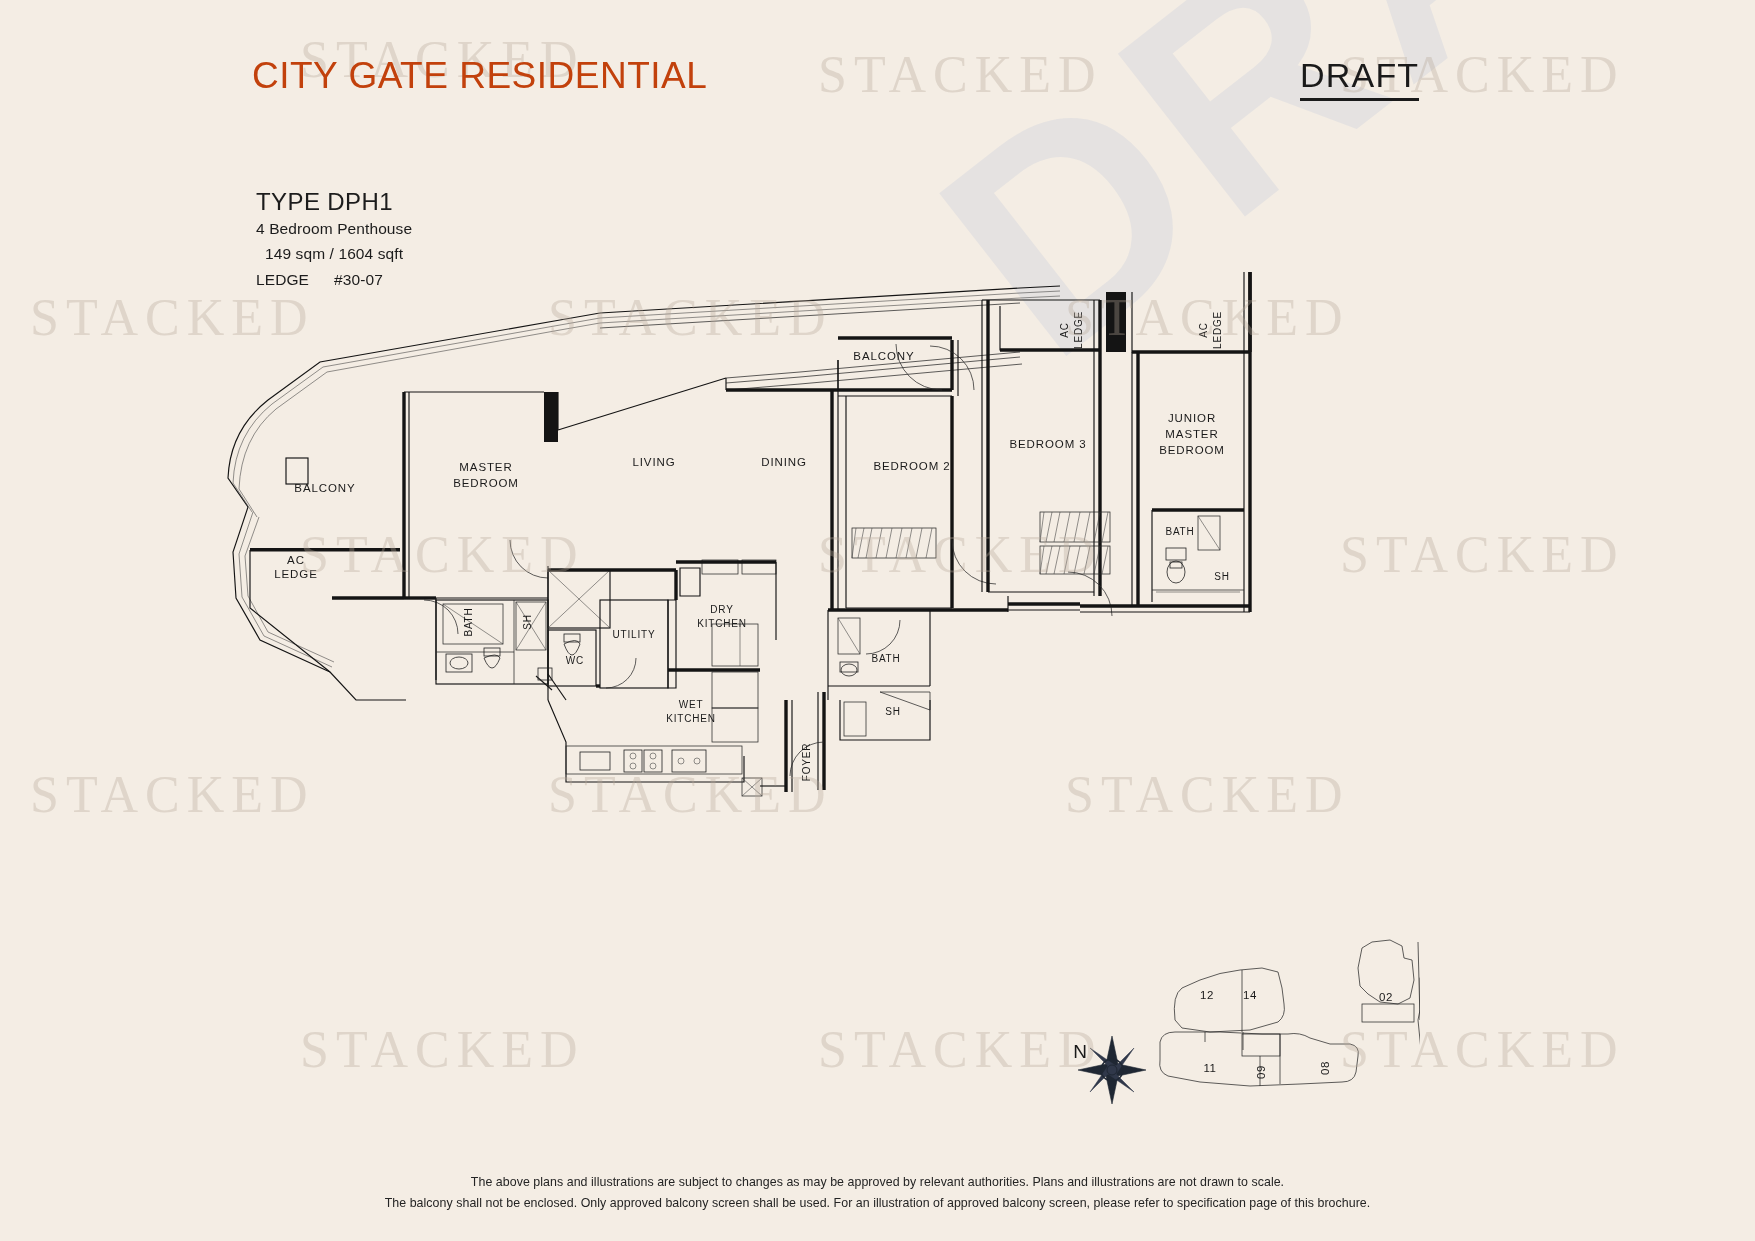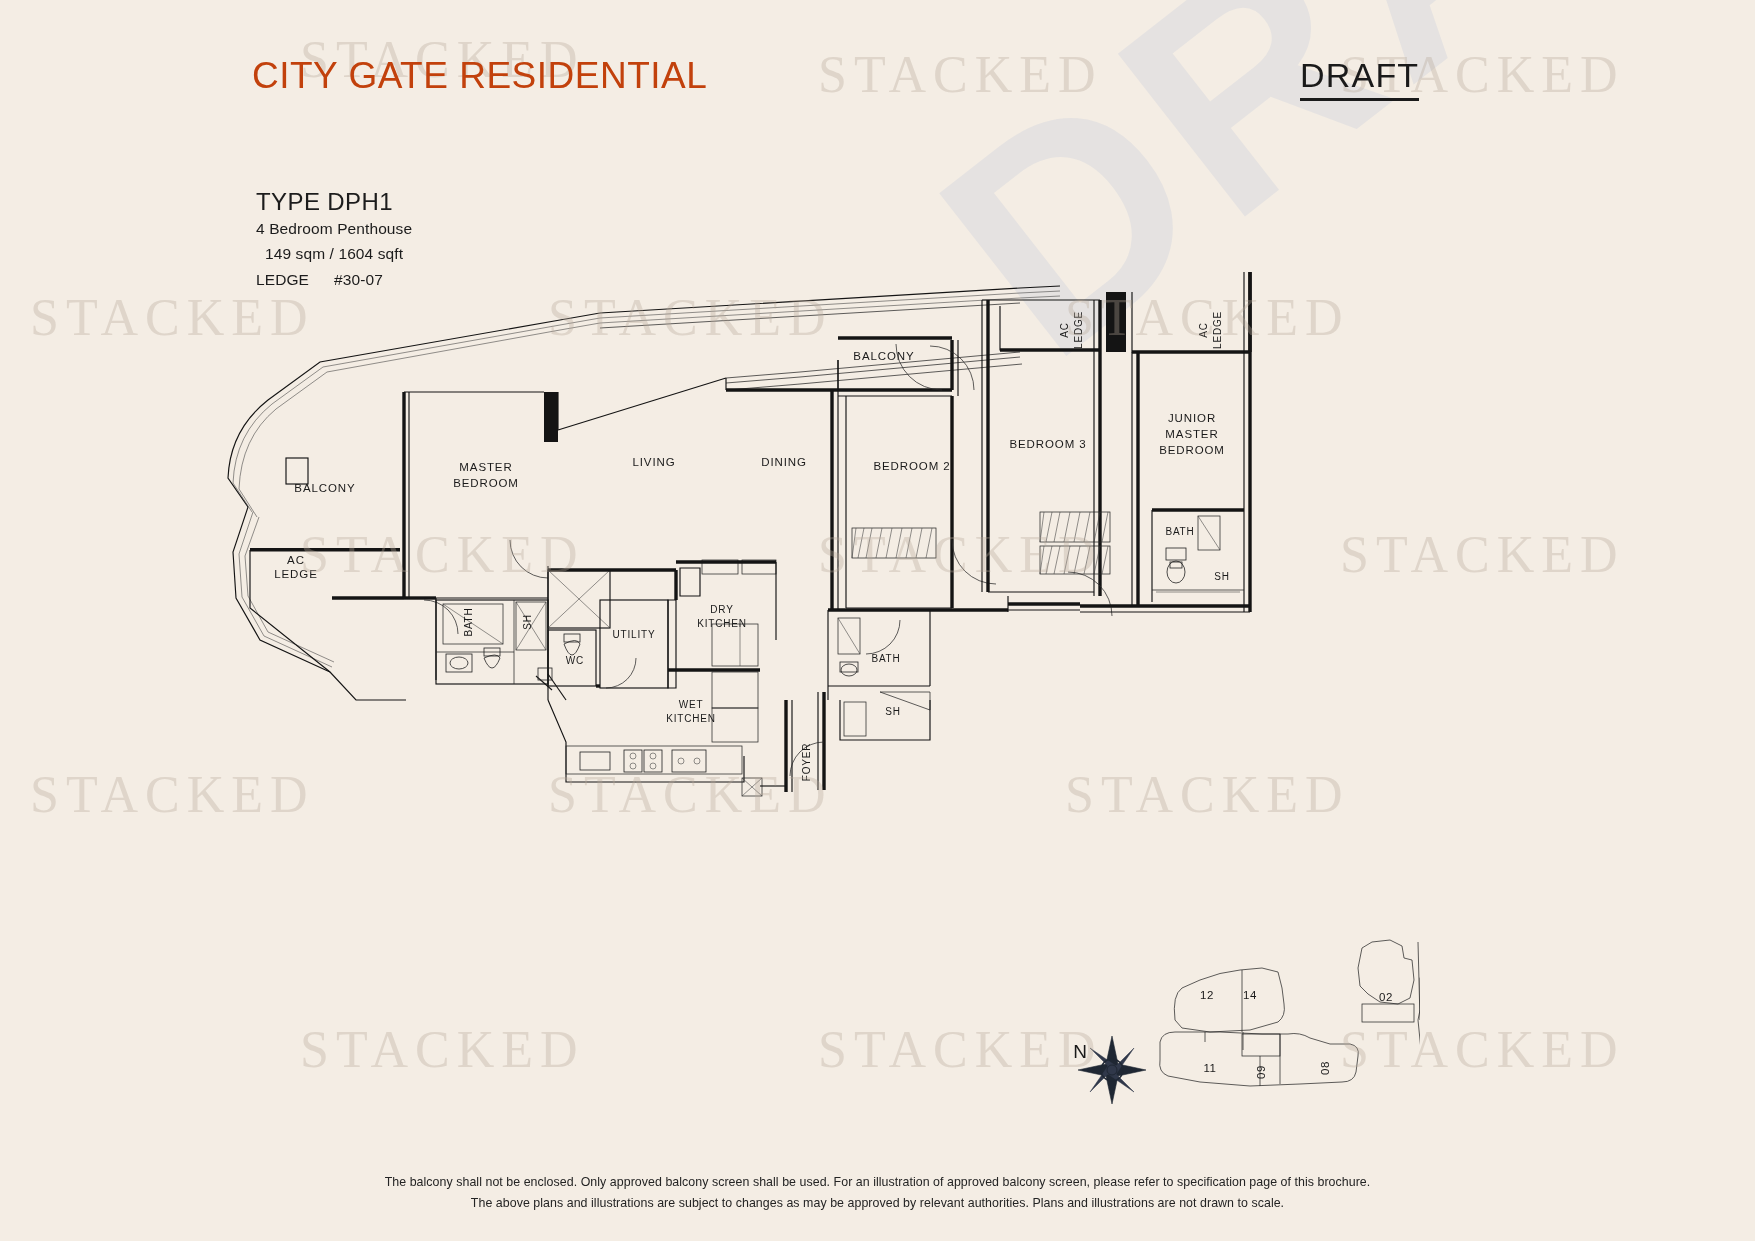--- a/index.html
+++ b/index.html
@@ -505,22 +505,22 @@
   <div id="unit-type">TYPE DPH1</div>
   <div class="unit-line">4 Bedroom Penthouse</div>
   <div class="unit-line">149 sqm / 1604 sqft</div>
   <div class="unit-row">
     <span class="k">LEDGE</span>
     <span class="v">#30-07</span>
   </div>
 </div>
 
 <div id="disclaimer">
+  <div class="disclaimer-line">The above plans and illustrations are subject to changes as may be approved by relevant authorities. Plans and illustrations are not drawn to scale.</div>
   <div class="disclaimer-line">The balcony shall not be enclosed. Only approved balcony screen shall be used. For an illustration of approved balcony screen, please refer to specification page of this brochure.</div>
-  <div class="disclaimer-line">The above plans and illustrations are subject to changes as may be approved by relevant authorities. Plans and illustrations are not drawn to scale.</div>
 </div>
 
 <div id="watermark-layer">
     <div class="wm-stacked" style="left: 30px; top: 288px;">STACKED</div>
     <div class="wm-stacked" style="left: 300px; top: 30px;">STACKED</div>
     <div class="wm-stacked" style="left: 548px; top: 288px;">STACKED</div>
     <div class="wm-stacked" style="left: 818px; top: 45px;">STACKED</div>
     <div class="wm-stacked" style="left: 1065px; top: 288px;">STACKED</div>
     <div class="wm-stacked" style="left: 1340px; top: 45px;">STACKED</div>
     <div class="wm-stacked" style="left: 30px; top: 765px;">STACKED</div>

